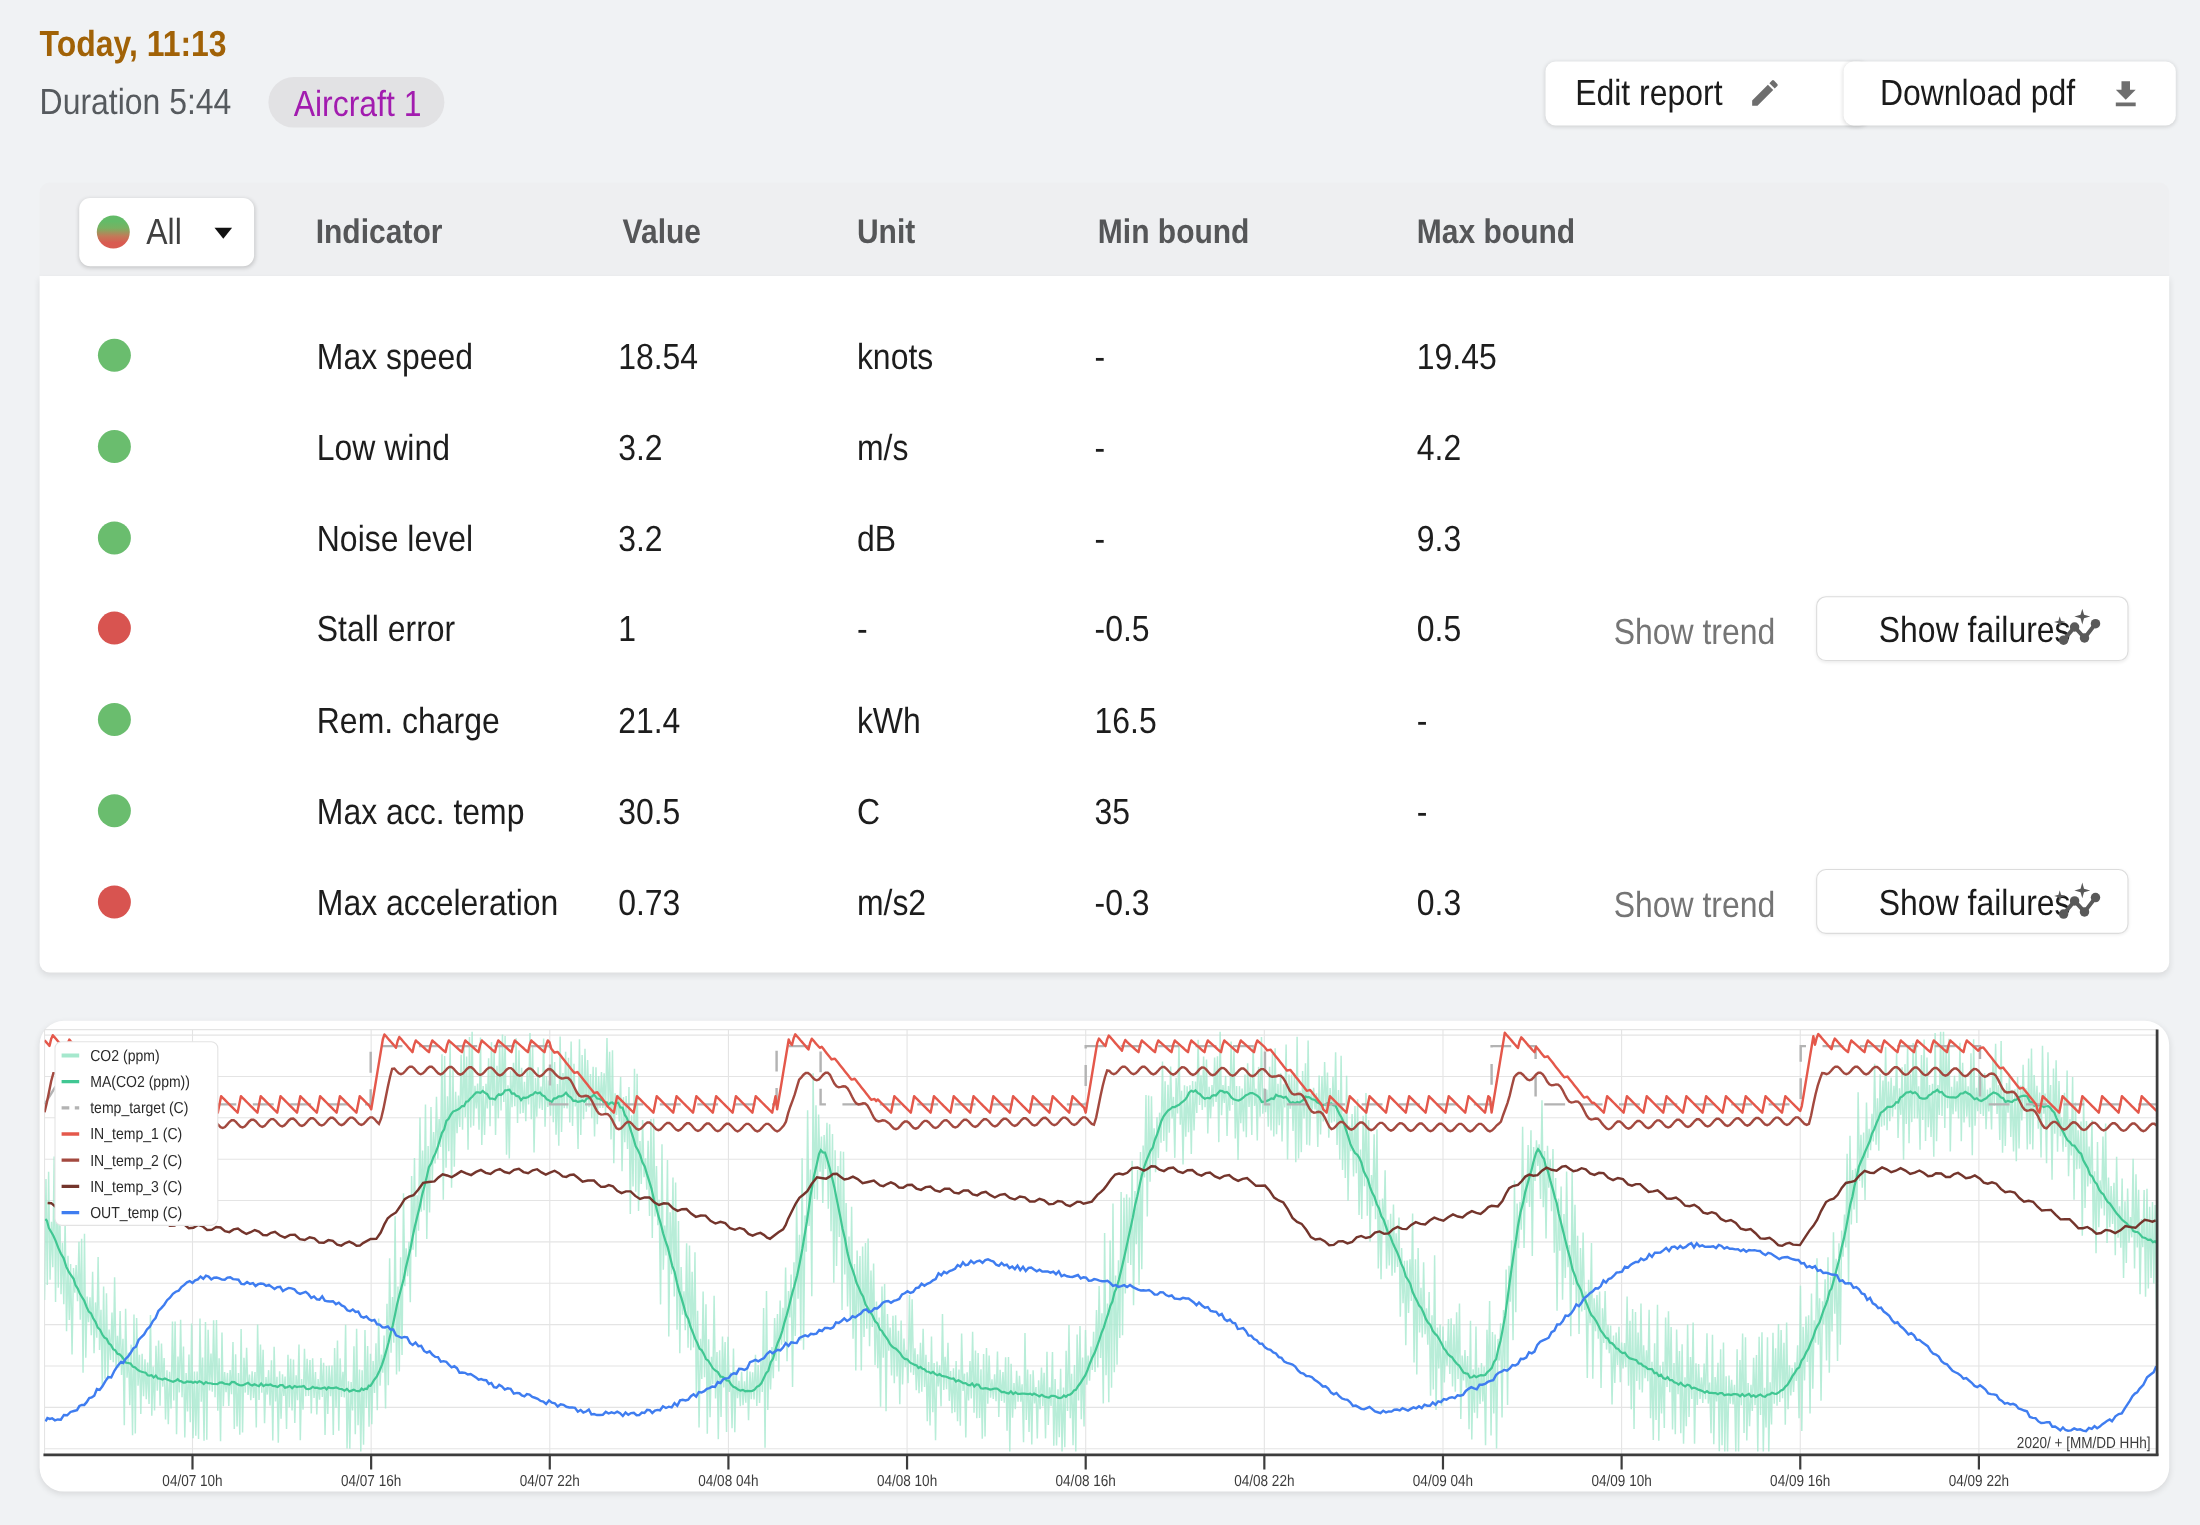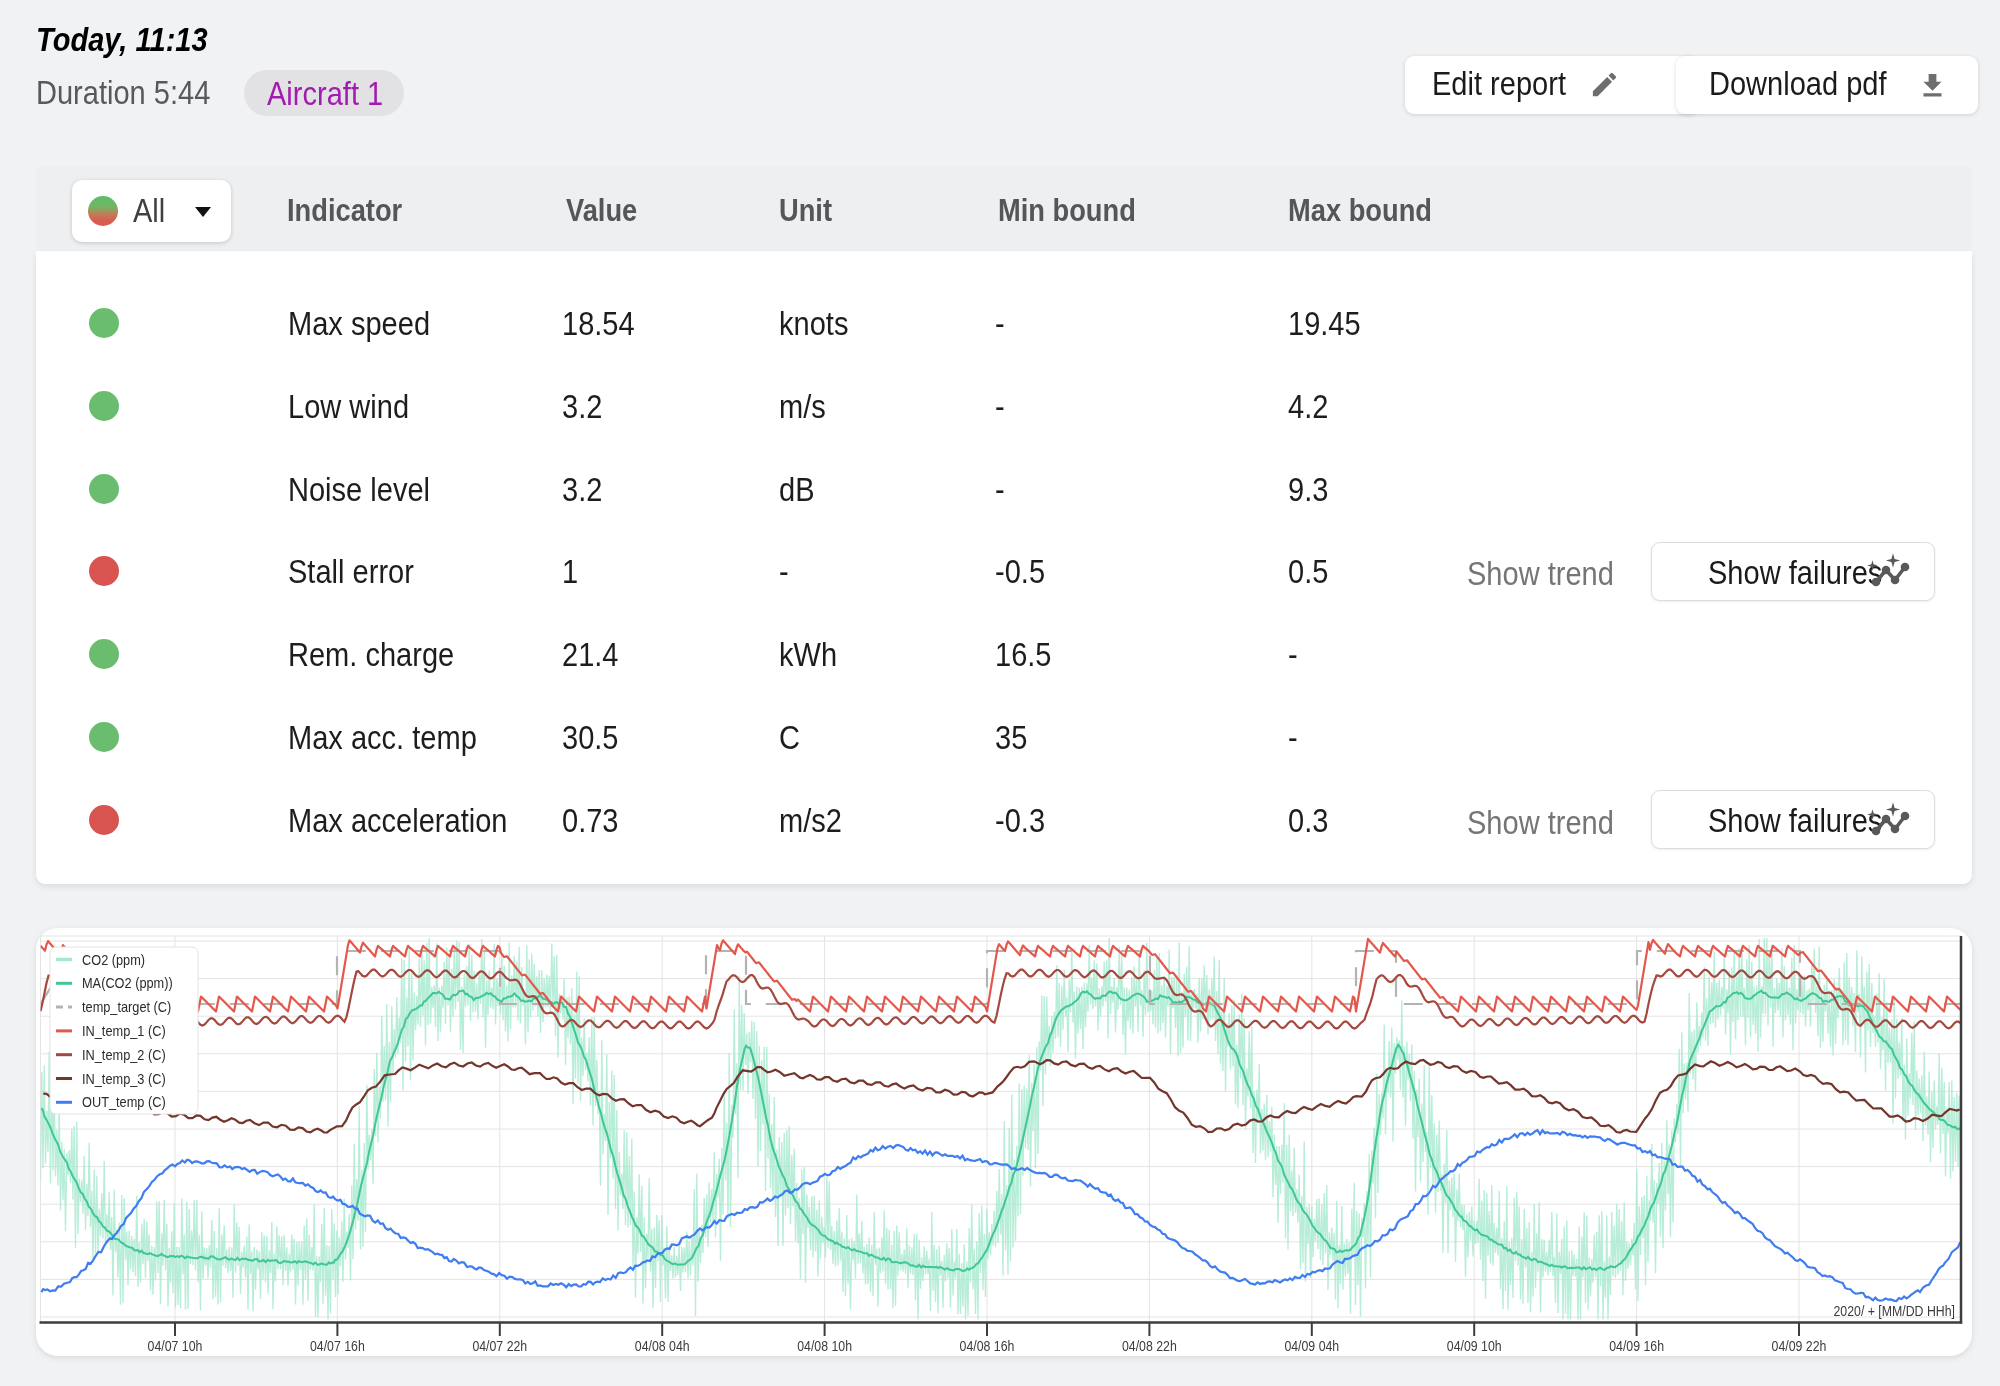--- a/index.html
+++ b/index.html
@@ -1,16 +1,16 @@
 <!DOCTYPE html>
 <html><head><meta charset="utf-8"><style>
 * { margin:0; padding:0; box-sizing:border-box; }
 body { width:2000px; height:1386px; background:#f0f2f4; font-family:"Liberation Sans",sans-serif; position:relative; overflow:hidden; }
 .tx { display:inline-block; transform:scaleX(0.88); transform-origin:0 50%; white-space:nowrap; }
-.title { position:absolute; left:36px; top:21px; font-size:33px; font-weight:bold; color:#000000;font-style:italic; }
+.title { position:absolute; left:36px; top:21px; font-size:33px; font-weight:bold; color:#a16207; }
 .sub { position:absolute; left:36px; top:74px; font-size:33px; color:#565a5e; }
 .chip { position:absolute; left:244px; top:70px; width:160px; height:46px; background:#e2e2e4; border-radius:23px; }
 .chip > span { position:absolute; left:23px; top:5px; font-size:33px; color:#a21caf; }
 .btn { position:absolute; top:56px; height:58px; background:#fff; border-radius:9px; box-shadow:0 1px 4px rgba(0,0,0,0.14); font-size:33px; color:#1b1b1b; }
 .thead { position:absolute; left:36px; top:166px; width:1936px; height:85px; background:#eeeff1; border-radius:9px 9px 0 0; }
 .tbody { position:absolute; left:36px; top:251px; width:1936px; height:633px; background:#fff; border-radius:0 0 9px 9px; box-shadow:0 3px 6px rgba(0,0,0,0.09); }
 .hcell { position:absolute; top:193px; font-size:31px; font-weight:bold; color:#555658; transform:scaleX(0.88); transform-origin:0 50%; }
 .allbtn { position:absolute; left:72px; top:180px; width:159px; height:62px; background:#fff; border-radius:10px; box-shadow:0 1px 4px rgba(0,0,0,0.18); }
 .allcirc { position:absolute; left:16px; top:16px; width:30px; height:30px; border-radius:50%; background:linear-gradient(180deg,#63bb68 18%,#79b161 38%,#c27a58 62%,#d95b51 82%); }
 .dot { position:absolute; left:89px; width:30px; height:30px; border-radius:50%; }

